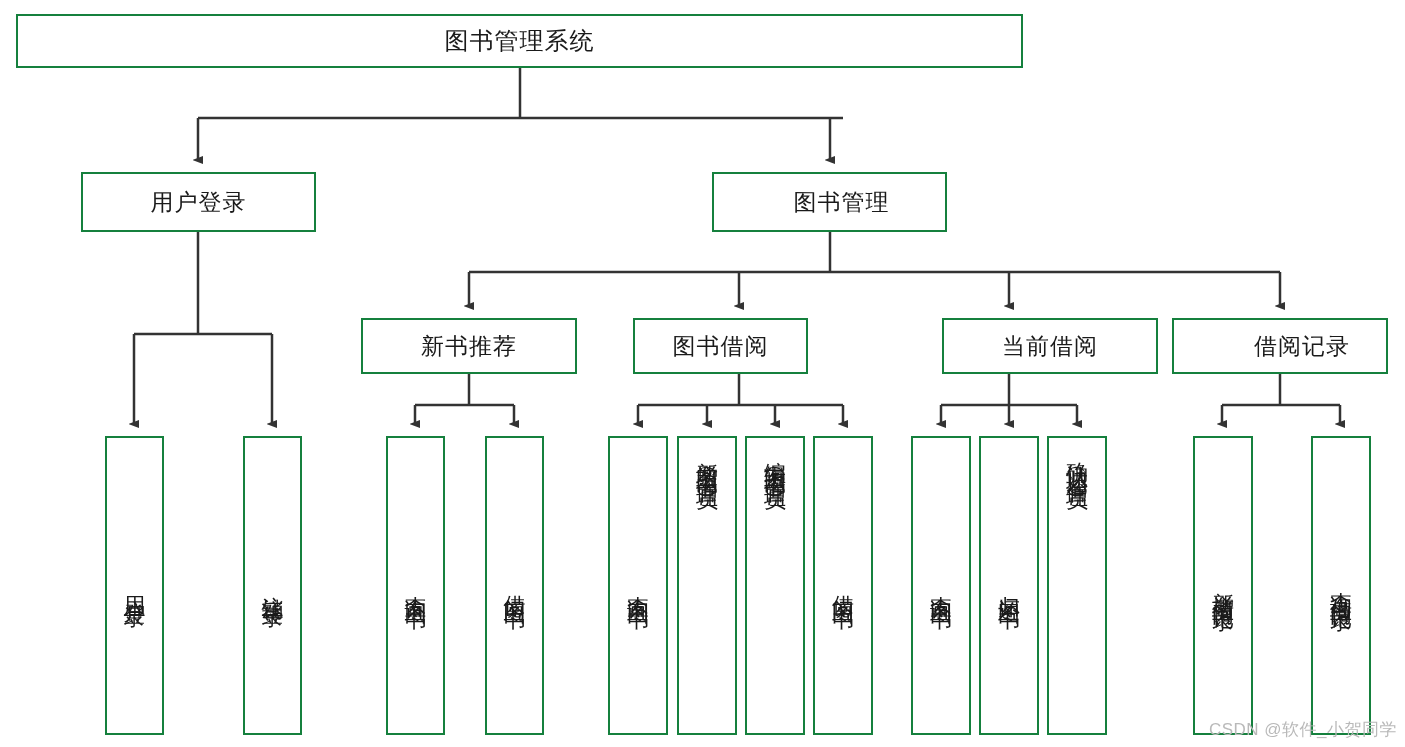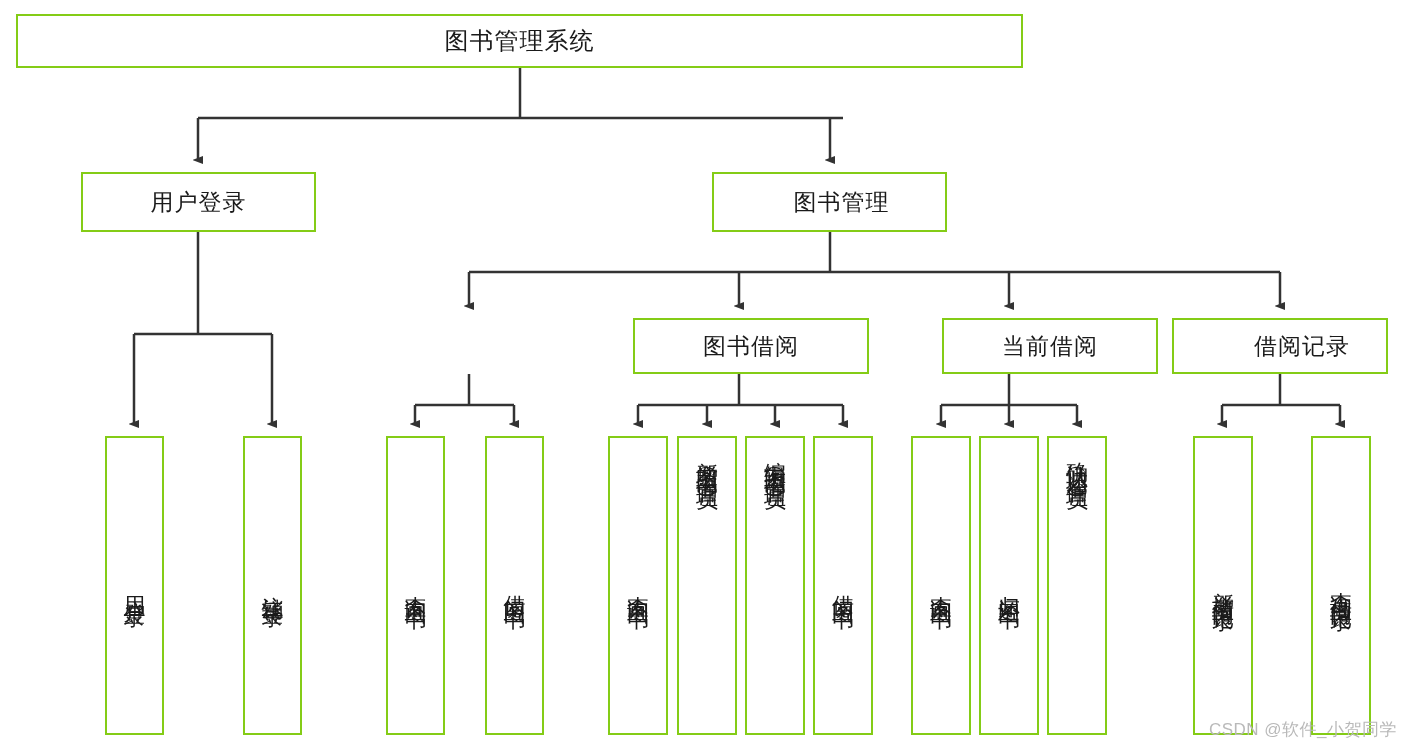--- a/index.html
+++ b/index.html
@@ -22,21 +22,21 @@
     left: 0;
     top: 0;
     width: 1405px;
     height: 747px;
     pointer-events: none;
   }
   .node {
     position: absolute;
     box-sizing: border-box;
     background: #ffffff;
-    border: 2px solid #84cc16;
+    border: 2px solid #15803d;
     display: flex;
     align-items: center;
     justify-content: center;
     color: #1a1a1a;
   }
   .node .label {
     text-align: center;
     line-height: 1.15;
     white-space: nowrap;
   }
@@ -144,22 +144,25 @@
   </div>
 
   <div class="node horiz" style="left:81px; top:172px; width:235px; height:60px;">
     <span class="label">用户登录</span>
   </div>
 
   <div class="node horiz" style="left:712px; top:172px; width:235px; height:60px;padding-left:24px;">
     <span class="label">图书管理</span>
   </div>
 
-
-  <div class="node horiz" style="left:633px; top:318px; width:236px; height:56px;">
+  <div class="node horiz" style="left:361px; top:318px; width:216px; height:56px;">
+    <span class="label">新书推荐</span>
+  </div>
+
+  <div class="node horiz" style="left:633px; top:318px; width:175px; height:56px;">
     <span class="label">图书借阅</span>
   </div>
 
   <div class="node horiz" style="left:902px; top:318px; width:216px; height:56px;margin-left:40px;">
     <span class="label">当前借阅</span>
   </div>
 
   <div class="node horiz" style="left:1172px; top:318px; width:216px; height:56px;padding-left:44px;">
     <span class="label">借阅记录</span>
   </div>

